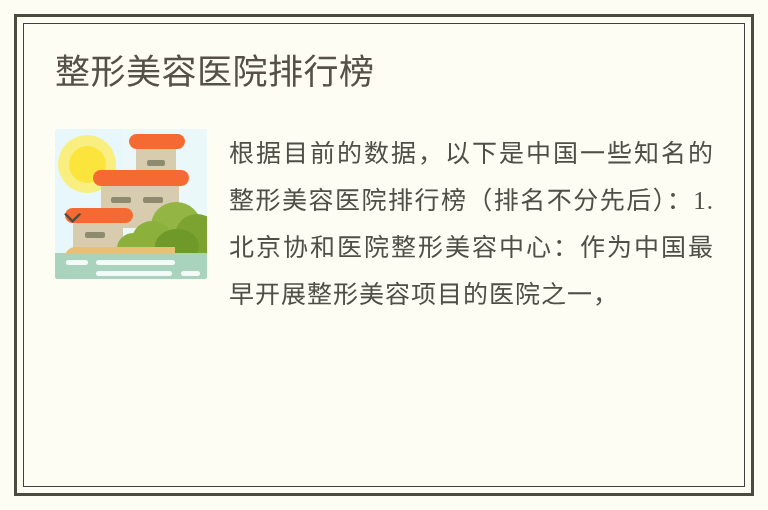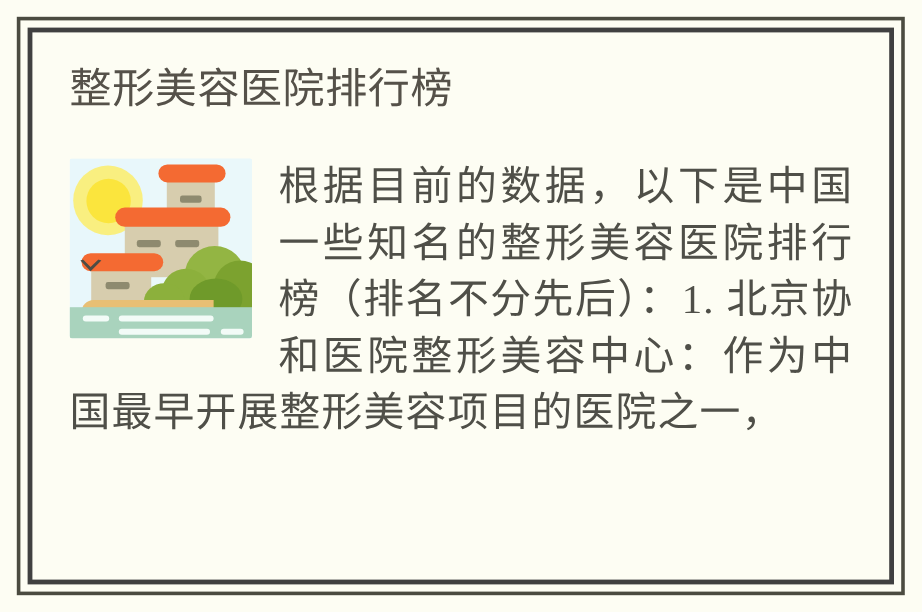--- a/index.html
+++ b/index.html
@@ -29,21 +29,21 @@
     width: 100%;
     height: 100%;
     border: 3px solid #4b4b40;
     padding: 6px;
     background: #fdfdf3;
   }
   .frame-inner {
     box-sizing: border-box;
     width: 100%;
     height: 100%;
-    border: 4px solid #404040;
+    border: 1px solid #404040;
     background: #fdfdf3;
     position: relative;
     padding-left: 48px;
   }
 
   
   .content {
     position: absolute;
     left: 0;
     top: 0;
@@ -174,21 +174,21 @@
     border-radius: 3px;
   }
   .wv1 { left: 11px; top: 131px; width: 22px; }
   .wv2 { left: 41px; top: 131px; width: 79px; }
   .wv3 { left: 41px; top: 142px; width: 76px; }
   .wv4 { left: 126px; top: 142px; width: 19px; }
 
   
   .body-text {
     font-family: "Liberation Serif", "DejaVu Serif", serif;
-    font-size: 34px;
+    font-size: 25px;
     line-height: 47px;
     color: #4f4f48;
     text-align: justify;
     text-justify: inter-ideograph;
     letter-spacing: 1px;
     margin: 0;
     padding-top: 6px;
   }
 </style>
 </head>

